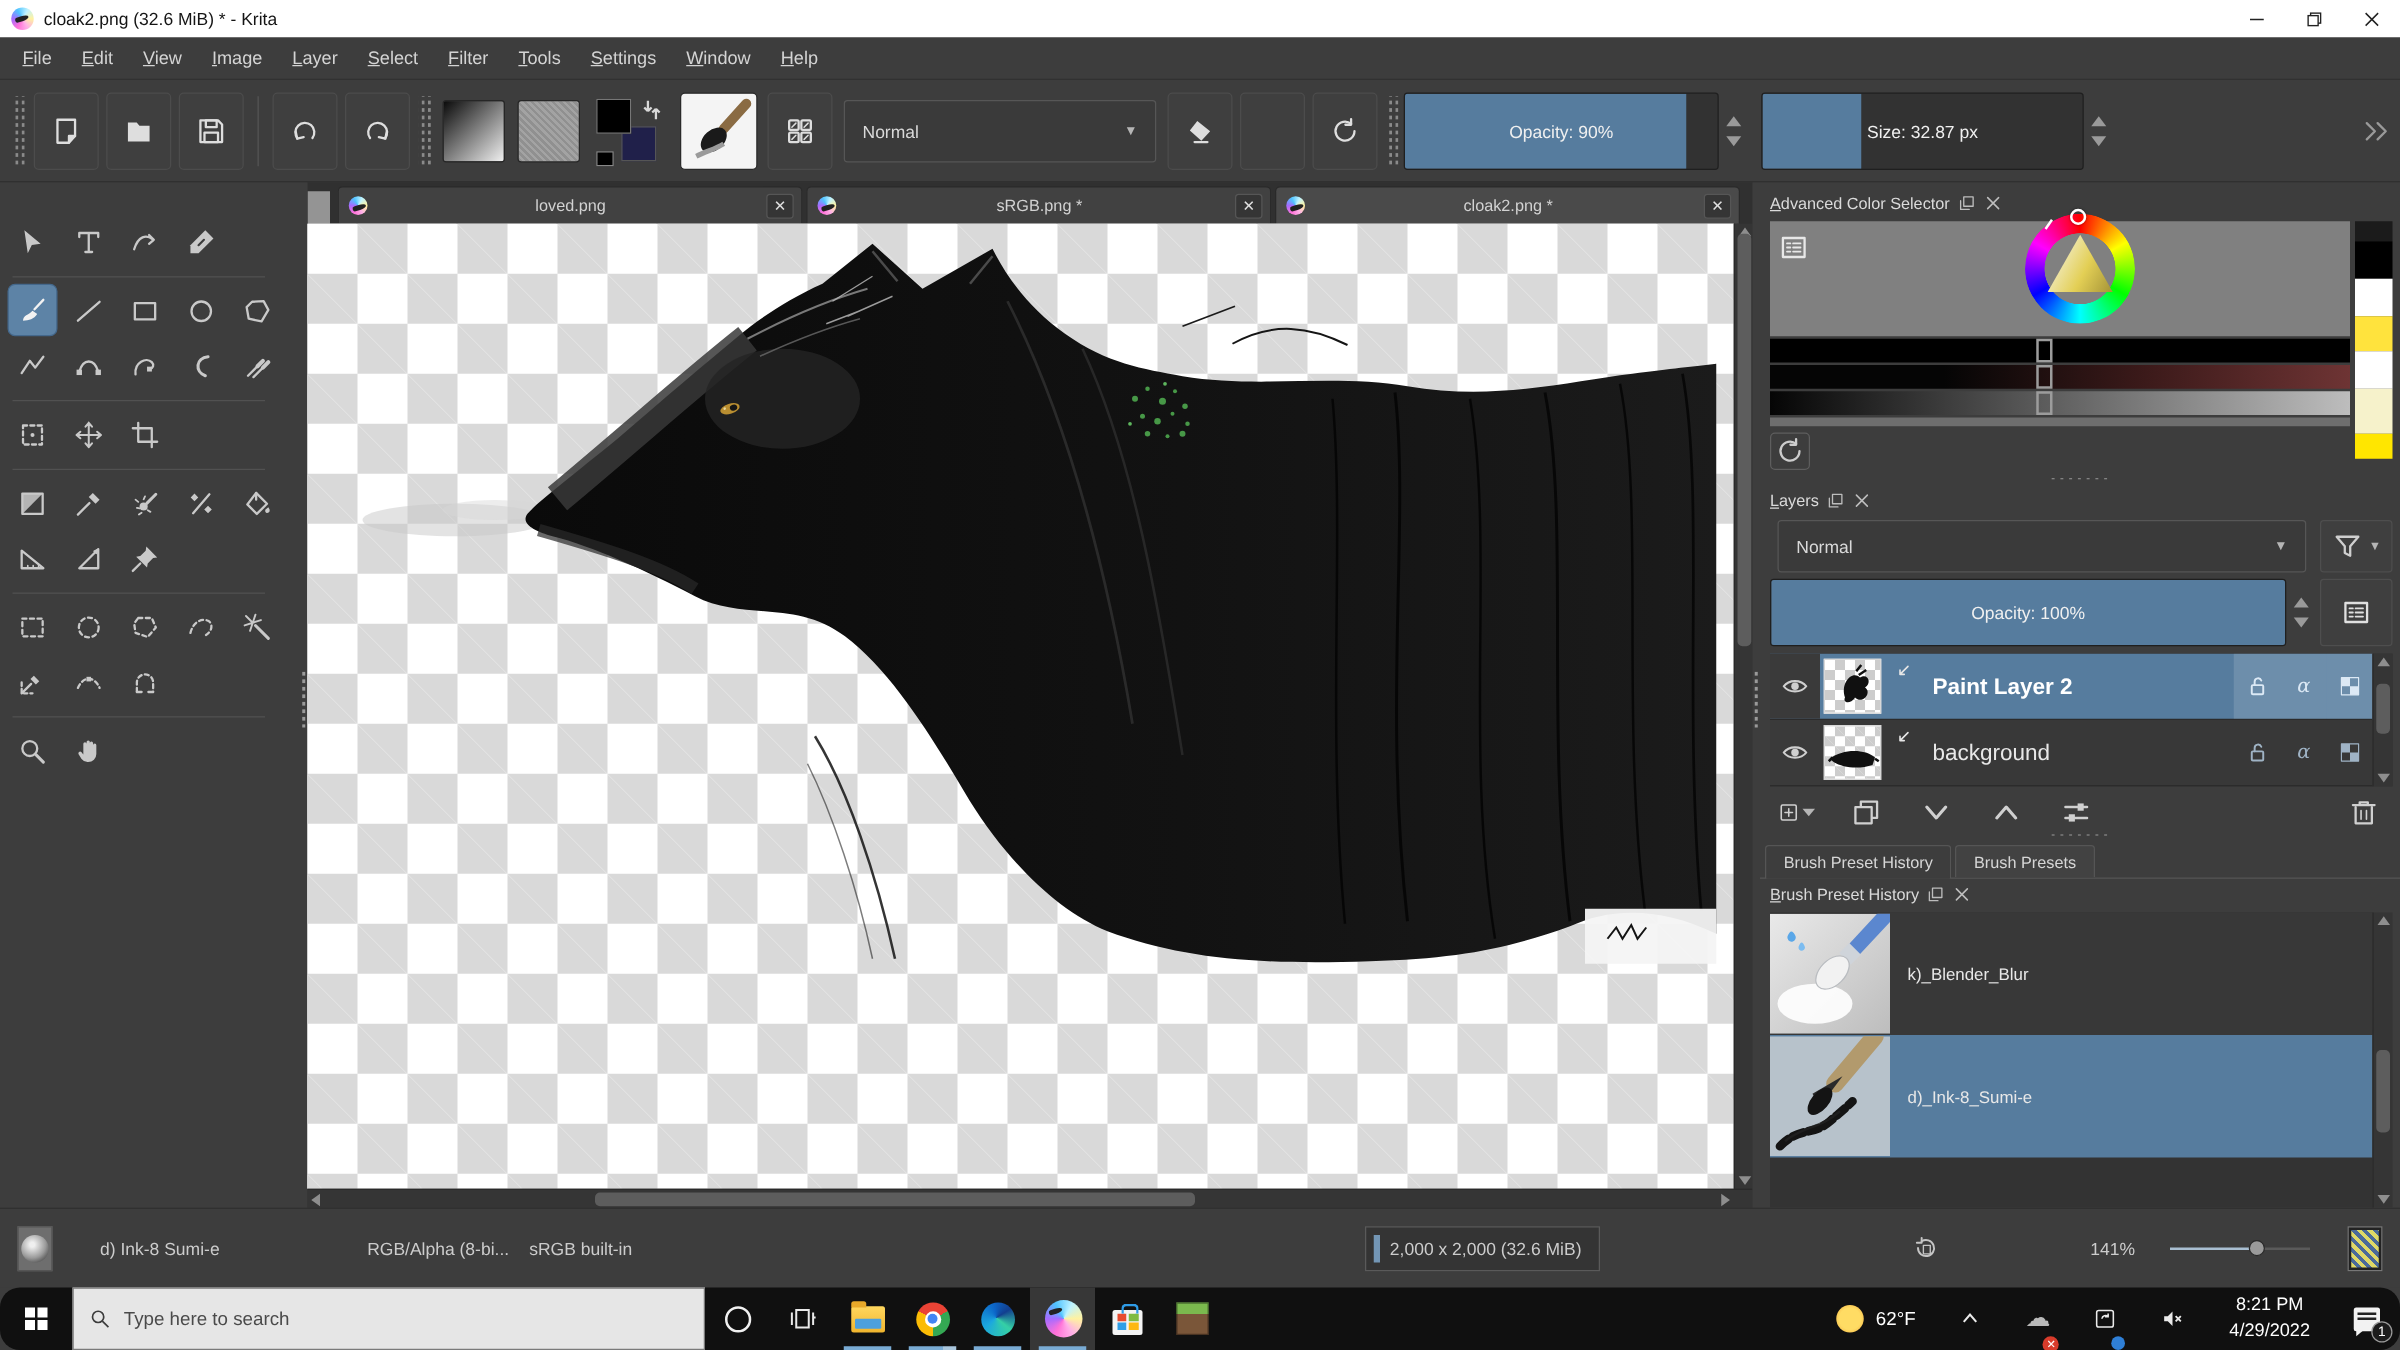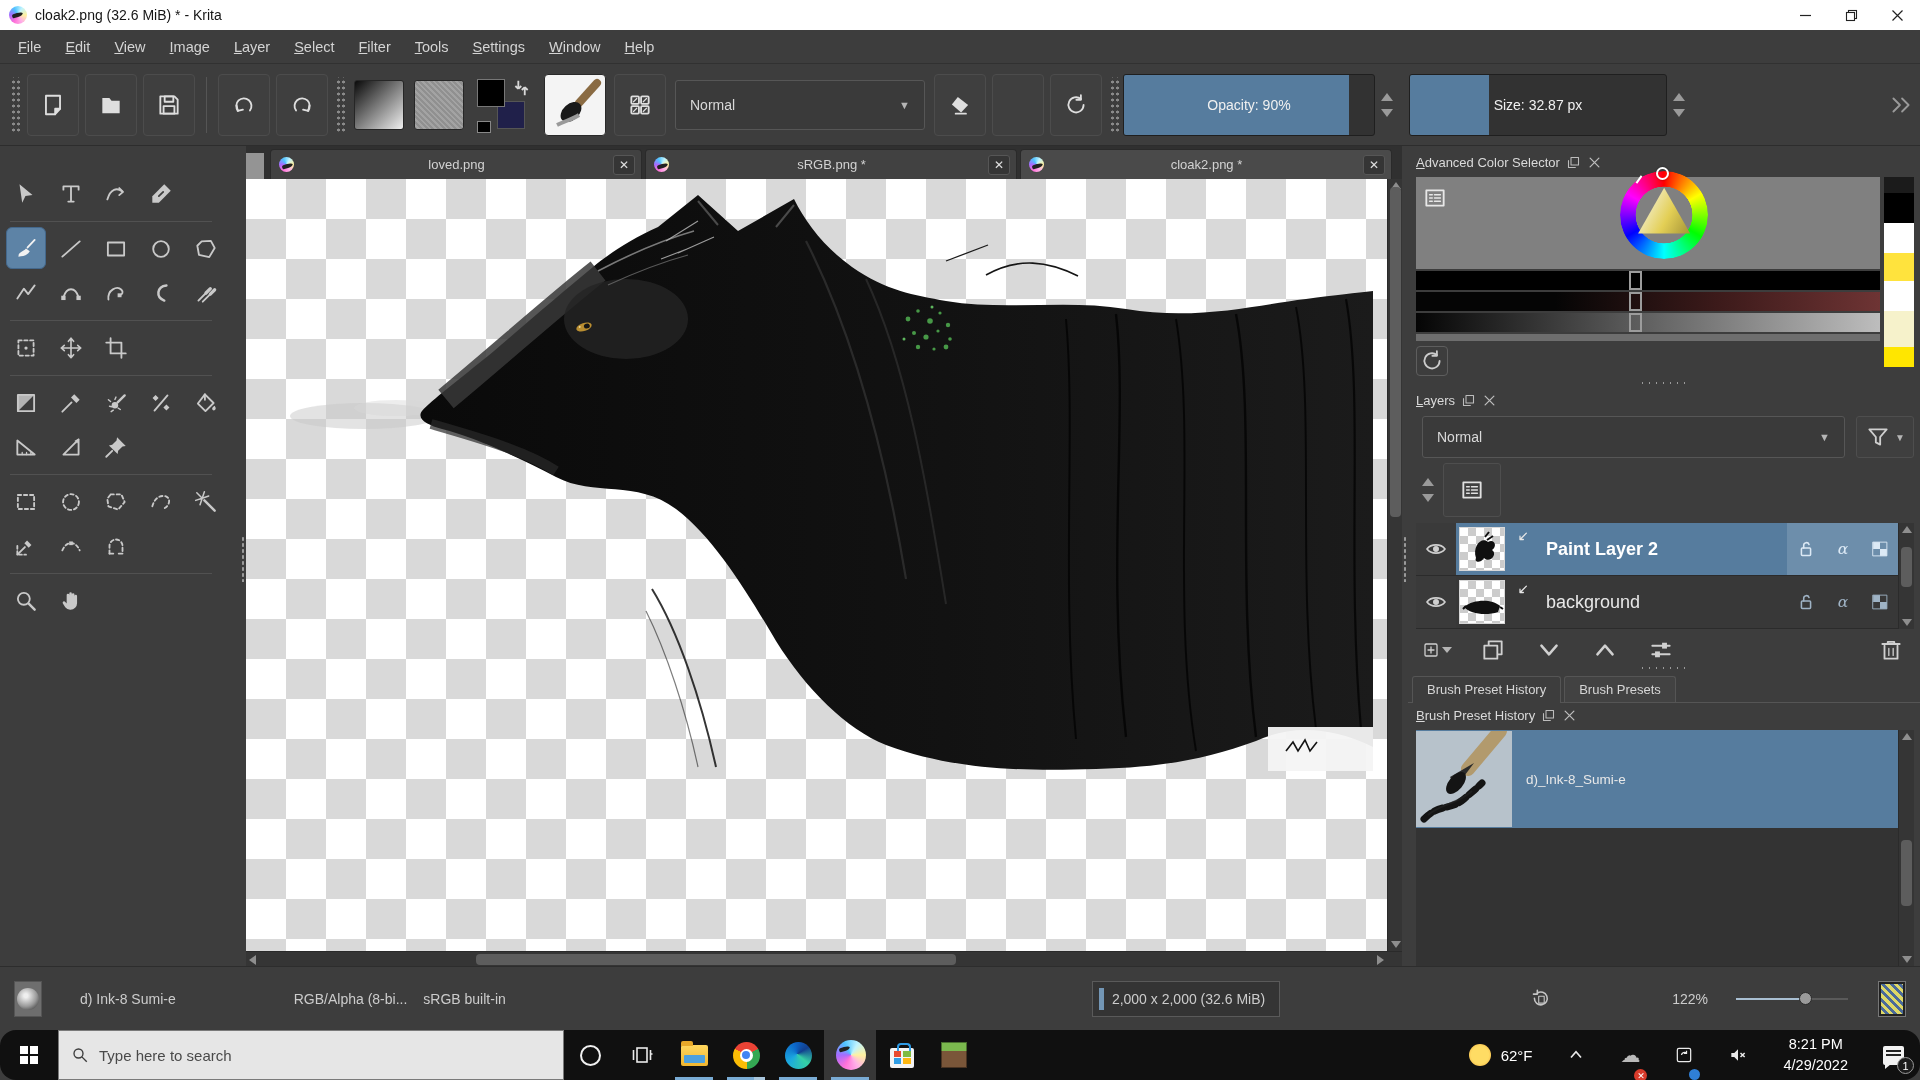--- a/index.html
+++ b/index.html
@@ -814,20 +814,24 @@
         <span class="arrow">▼</span>
       </div>
       <div class="funnel-btn">
         <span style="display: inline-block; width: 26px; height: 26px;"><svg viewBox="0 0 24 24" fill="none" stroke="currentColor" stroke-width="1.7" stroke-linecap="round" stroke-linejoin="round" style="width: 100%; height: 100%;">
               <path d="M4 5 H20 L14 12 V19 L10 17 V12 Z"></path>
             </svg></span>
         <span style="font-size:10px;color:#b5b5b5">▼</span>
       </div>
     </div>
     <div class="opacity-row">
+      <div class="kslider" style="flex:1;height:54px">
+        <div class="fill" style="width:100%"></div>
+        <div class="slabel">Opacity:  100%</div>
+      </div>
       <div class="spincol">
           <span class="spin-up"></span>
           <span class="spin-dn"></span>
         </div>
       <div class="props-btn">
           <span style="display: inline-block; width: 26px; height: 26px;"><svg viewBox="0 0 24 24" fill="none" stroke="currentColor" stroke-width="1.7" stroke-linecap="round" stroke-linejoin="round" style="width: 100%; height: 100%;">
               <rect x="4" y="5" width="16" height="14"></rect>
               <path d="M7 9 h2.5 M7 12 h2.5 M7 15 h2.5 M11.5 9 h5.5 M11.5 12 h5.5 M11.5 15 h5.5" stroke-width="1.3"></path>
             </svg></span>
         </div>
@@ -963,20 +967,38 @@
       <span class="phead-btn" style="display: inline-block; width: 15px; height: 15px;"><svg viewBox="0 0 24 24" fill="none" stroke="currentColor" stroke-width="1.7" stroke-linecap="round" stroke-linejoin="round" style="width: 100%; height: 100%;">
             <rect x="8" y="4" width="12" height="12"></rect>
             <path d="M4 9 V20 H15"></path>
           </svg></span>
       <span class="phead-btn" style="display: inline-block; width: 15px; height: 15px;"><svg viewBox="0 0 24 24" fill="none" stroke="currentColor" stroke-width="1.7" stroke-linecap="round" stroke-linejoin="round" style="width: 100%; height: 100%;">
             <path d="M5 5 L19 19 M19 5 L5 19" stroke-width="2"></path>
           </svg></span>
     </div>
     <div class="bp-list">
       <div class="bp-rows" id="bp-rows">
+          <div class="bp-row">
+            <span class="bp-thumb"><svg viewBox="0 0 96 96" width="96" height="96">
+                <defs>
+                  <linearGradient id="g1" x1="0" y1="0" x2="1" y2="1">
+                    <stop offset="0" stop-color="#e9e9e9"></stop>
+                    <stop offset="1" stop-color="#bdbdbd"></stop>
+                  </linearGradient>
+                </defs>
+                <rect width="96" height="96" fill="url(#g1)"></rect>
+                <ellipse cx="36" cy="72" rx="30" ry="16" fill="#ffffff" opacity=".9"></ellipse>
+                <path d="M92 2 L66 30" stroke="#5b87cf" stroke-width="12" stroke-linecap="round"></path>
+                <path d="M68 28 L60 36" stroke="#cfd4da" stroke-width="13"></path>
+                <ellipse cx="50" cy="47" rx="16" ry="10" transform="rotate(-45 50 47)" fill="#f2f2f2" stroke="#b9bcc0"></ellipse>
+                <path d="M14 18 c2 -5 4 -5 6 -1 a3.4 3.4 0 1 1 -6 1 Z" fill="#5aa7e8"></path>
+                <path d="M23 26 c1.5 -4 3 -4 4.5 -.5 a2.6 2.6 0 1 1 -4.5 .5 Z" fill="#7cbcf0"></path>
+              </svg></span>
+            <span class="bp-label">k)_Blender_Blur</span>
+          </div>
           <div class="bp-row selected">
             <span class="bp-thumb"><svg viewBox="0 0 96 96" width="96" height="96">
                 <rect width="96" height="96" fill="#b7c2cb"></rect>
                 <path d="M84 0 L52 38" stroke="#b29a6d" stroke-width="14" stroke-linecap="round"></path>
                 <path d="M58 32 L40 56 L34 46 Z" fill="#2b2b2b"></path>
                 <ellipse cx="40" cy="52" rx="13" ry="7" transform="rotate(-50 40 52)" fill="#141414"></ellipse>
                 <path d="M8 88 C24 72 34 80 48 68 C56 61 60 58 66 52" stroke="#141414" stroke-width="7" fill="none" stroke-dasharray="9 4" stroke-linecap="round"></path>
                 <path d="M12 84 C26 72 40 74 56 60" stroke="#222222" stroke-width="2" fill="none" opacity=".7"></path>
               </svg></span>
             <span class="bp-label">d)_Ink-8_Sumi-e</span>
@@ -1000,21 +1022,21 @@
   <span style="margin-left:16px">sRGB built-in</span>
   <div class="doc-info-box" style="margin-left:auto">
     <span class="membar"></span>
     <span>2,000 x 2,000 (32.6 MiB)</span>
   </div>
   <span style="margin-left: 250px; width: 22px; height: 22px; color: rgb(197, 197, 197); display: inline-block;"><svg viewBox="0 0 24 24" fill="none" stroke="currentColor" stroke-width="1.7" stroke-linecap="round" stroke-linejoin="round" style="width: 100%; height: 100%;">
         <path d="M8 5.5 a7 7 0 1 1 -3.2 5.8"></path>
         <path d="M8 2.5 v4.2 h-4.2"></path>
         <rect x="9.5" y="9" width="6" height="7.5" stroke-width="1.2"></rect>
       </svg></span>
-  <span style="margin-left:120px">122%</span>
+  <span style="margin-left:120px">141%</span>
   <div class="zoom-slider" style="margin-left:28px">
     <span class="trk-l" style="width:60%"></span>
       <span class="trk-r" style="width:38%"></span>
     <span class="zhandle" style="left:56%"></span>
   </div>
   <div class="overview-btn" style="margin-left:26px">
       <i></i>
     </div>
 </div>
 

